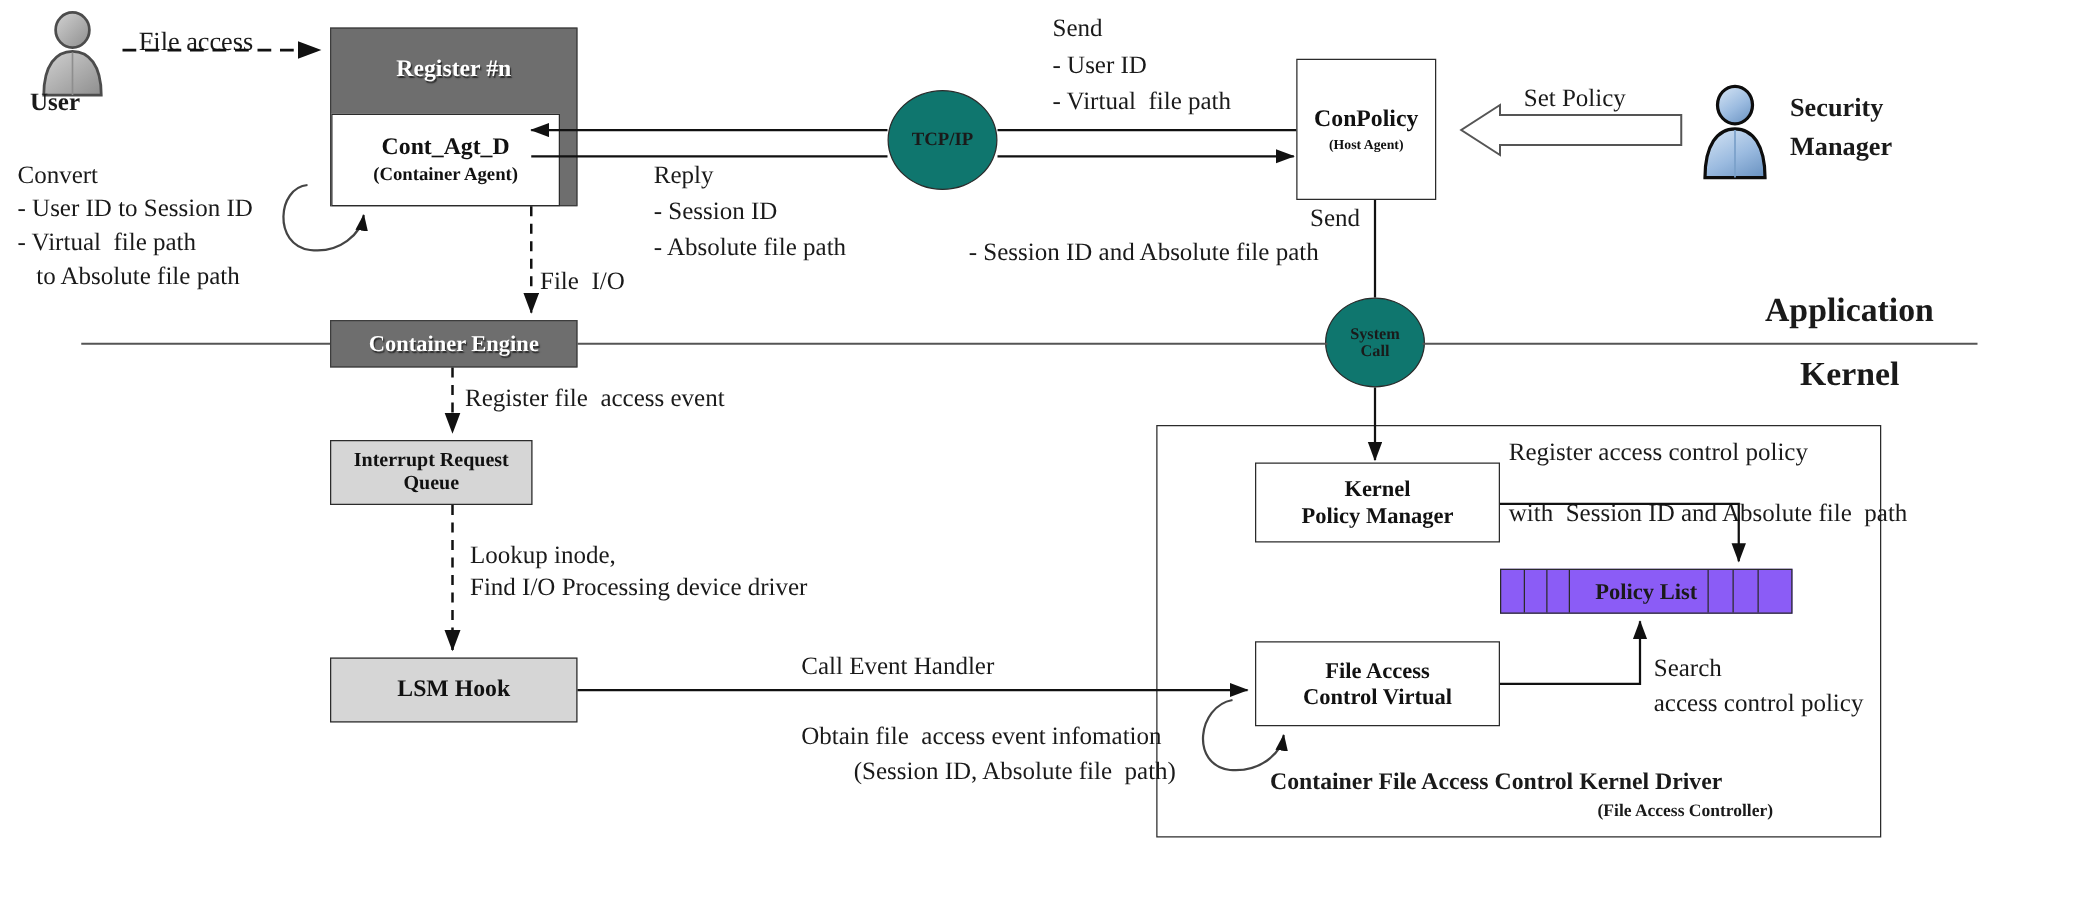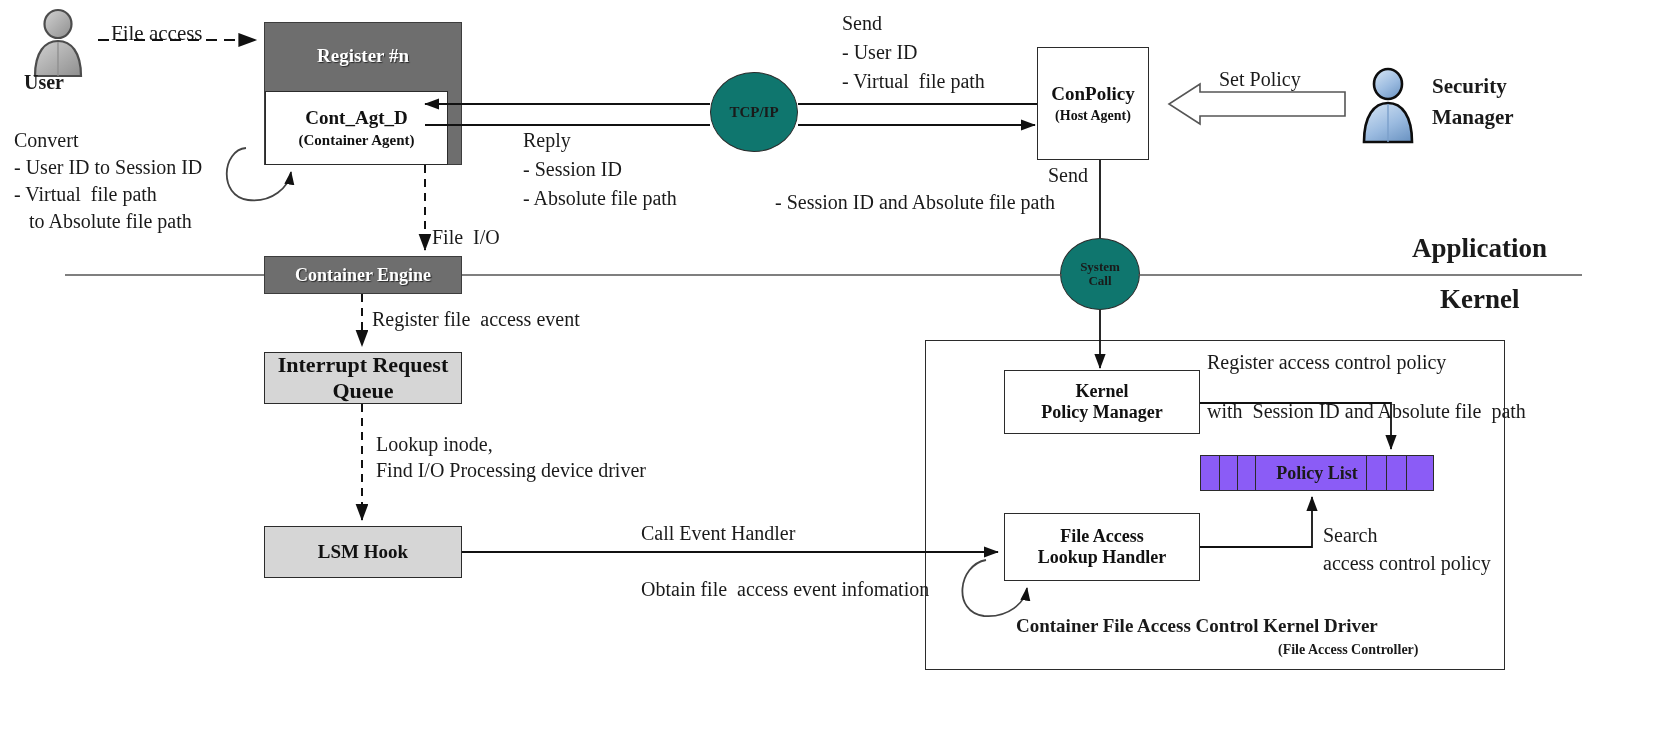--- a/index.html
+++ b/index.html
@@ -63,33 +63,33 @@
     <span>Cont_Agt_D</span>
     <span style="font-size:15px;margin-top:3px;">(Container Agent)</span>
   </div>
 
   <div class="circ" style="left:710px;top:72px;width:88px;height:80px;font-size:15px;">
     <span>TCP/IP</span>
   </div>
 
   <div class="box white" style="left:1037px;top:47px;width:112px;height:113px;font-size:19px;">
     <span>ConPolicy</span>
-    <span style="font-size:14px;margin-top:3px;">(Host Agent)</span>
+    <span style="font-size:11px;margin-top:3px;">(Host Agent)</span>
   </div>
 
   <div class="circ" style="left:1060px;top:238px;width:80px;height:72px;font-size:13px;">
     <span>System</span>
     <span>Call</span>
   </div>
 
   <div class="box dark" style="left:264px;top:256px;width:198px;height:38px;font-size:18px;">
     <span>Container Engine</span>
   </div>
 
-  <div class="box grey" style="left:264px;top:352px;width:198px;height:52px;font-size:22px;">
+  <div class="box grey" style="left:264px;top:352px;width:162px;height:52px;font-size:16px;">
     <span>Interrupt Request</span>
     <span>Queue</span>
   </div>
 
   <div class="box grey" style="left:264px;top:526px;width:198px;height:52px;font-size:19px;">
     <span>LSM Hook</span>
   </div>
 
   <div class="plain" style="left:925px;top:340px;width:580px;height:330px;"></div>
 
@@ -103,21 +103,21 @@
     <div class="cell" style="left:36px;width:0;"></div>
     <div class="cell" style="left:54px;width:0;"></div>
     <div class="cell" style="left:165px;width:0;"></div>
     <div class="cell" style="left:185px;width:0;"></div>
     <div class="cell" style="left:205px;width:0;"></div>
     <div style="position:absolute;left:0;top:0;width:100%;height:100%;display:flex;align-items:center;justify-content:center;font-weight:bold;font-size:18px;">Policy List</div>
   </div>
 
   <div class="box white" style="left:1004px;top:513px;width:196px;height:68px;font-size:18px;">
     <span>File Access</span>
-    <span>Lookup Handler</span>
+    <span>Control Virtual</span>
   </div>
 
   <div class="lbl bold" style="left:1016px;top:614px;font-size:19px;">Container File Access Control Kernel Driver</div>
   <div class="lbl bold" style="left:1278px;top:641px;font-size:14px;">(File Access Controller)</div>
 
   <div class="lbl" style="left:111px;top:21px;font-size:21px;">File access</div>
 
   <div class="lbl" style="left:14px;top:128px;font-size:20px;">Convert</div>
   <div class="lbl" style="left:14px;top:155px;font-size:20px;">- User ID to Session ID</div>
   <div class="lbl" style="left:14px;top:182px;font-size:20px;">- Virtual  file path</div>
@@ -129,29 +129,30 @@
 
   <div class="lbl" style="left:523px;top:128px;font-size:20px;">Reply</div>
   <div class="lbl" style="left:523px;top:157px;font-size:20px;">- Session ID</div>
   <div class="lbl" style="left:523px;top:186px;font-size:20px;">- Absolute file path</div>
 
   <div class="lbl" style="left:1219px;top:67px;font-size:20px;">Set Policy</div>
 
   <div class="lbl" style="left:1048px;top:163px;font-size:20px;">Send</div>
   <div class="lbl" style="left:775px;top:190px;font-size:20px;">- Session ID and Absolute file path</div>
 
-  <div class="lbl" style="left:432px;top:225px;font-size:20px;">File  I/O</div>
+  <div class="lbl" style="left:432px;top:213px;font-size:20px;">File  I/O</div>
 
   <div class="lbl" style="left:372px;top:307px;font-size:20px;">Register file  access event</div>
 
   <div class="lbl" style="left:376px;top:432px;font-size:20px;">Lookup inode,</div>
   <div class="lbl" style="left:376px;top:458px;font-size:20px;">Find I/O Processing device driver</div>
 
   <div class="lbl" style="left:641px;top:521px;font-size:20px;">Call Event Handler</div>
   <div class="lbl" style="left:641px;top:577px;font-size:20px;">Obtain file  access event infomation</div>
+  <div class="lbl" style="left:683px;top:605px;font-size:20px;">(Session ID, Absolute file  path)</div>
 
   <div class="lbl" style="left:1207px;top:350px;font-size:20px;">Register access control policy</div>
   <div class="lbl" style="left:1207px;top:399px;font-size:20px;text-align:center;">with  Session ID and Absolute file  path</div>
 
   <div class="lbl" style="left:1323px;top:523px;font-size:20px;">Search</div>
   <div class="lbl" style="left:1323px;top:551px;font-size:20px;">access control policy</div>
 
   <div class="lbl bold" style="left:1412px;top:232px;font-size:27px;">Application</div>
   <div class="lbl bold" style="left:1440px;top:283px;font-size:27px;">Kernel</div>
 

